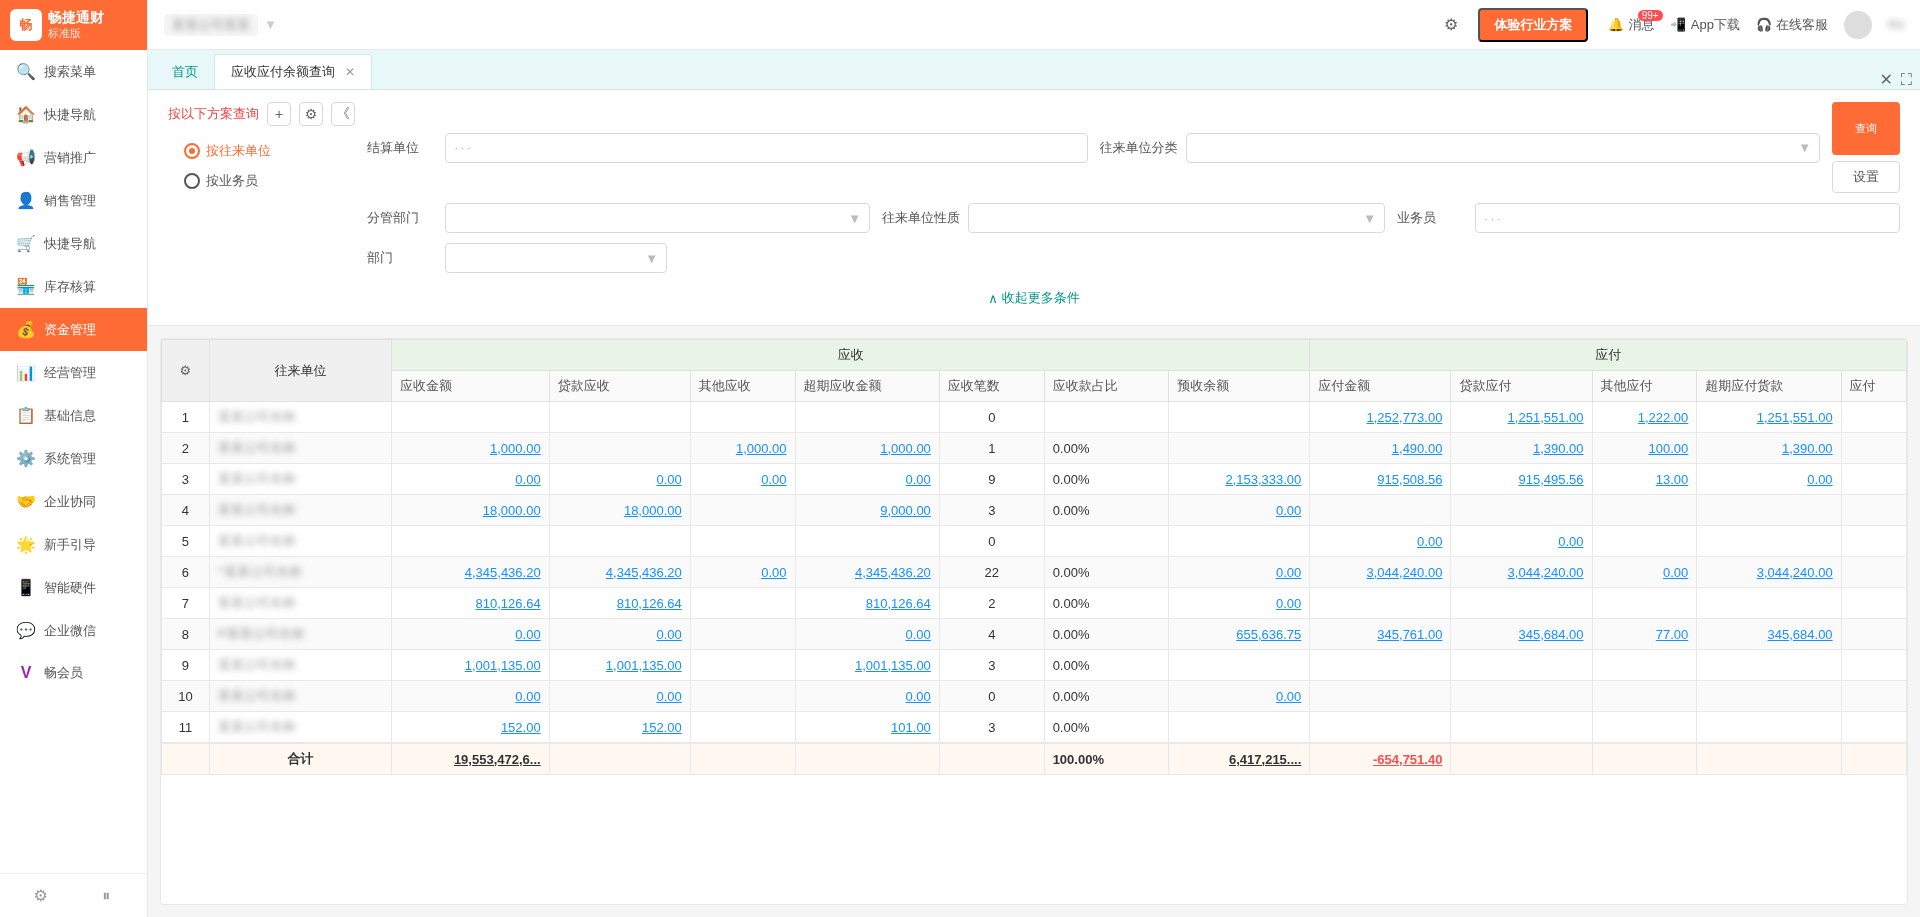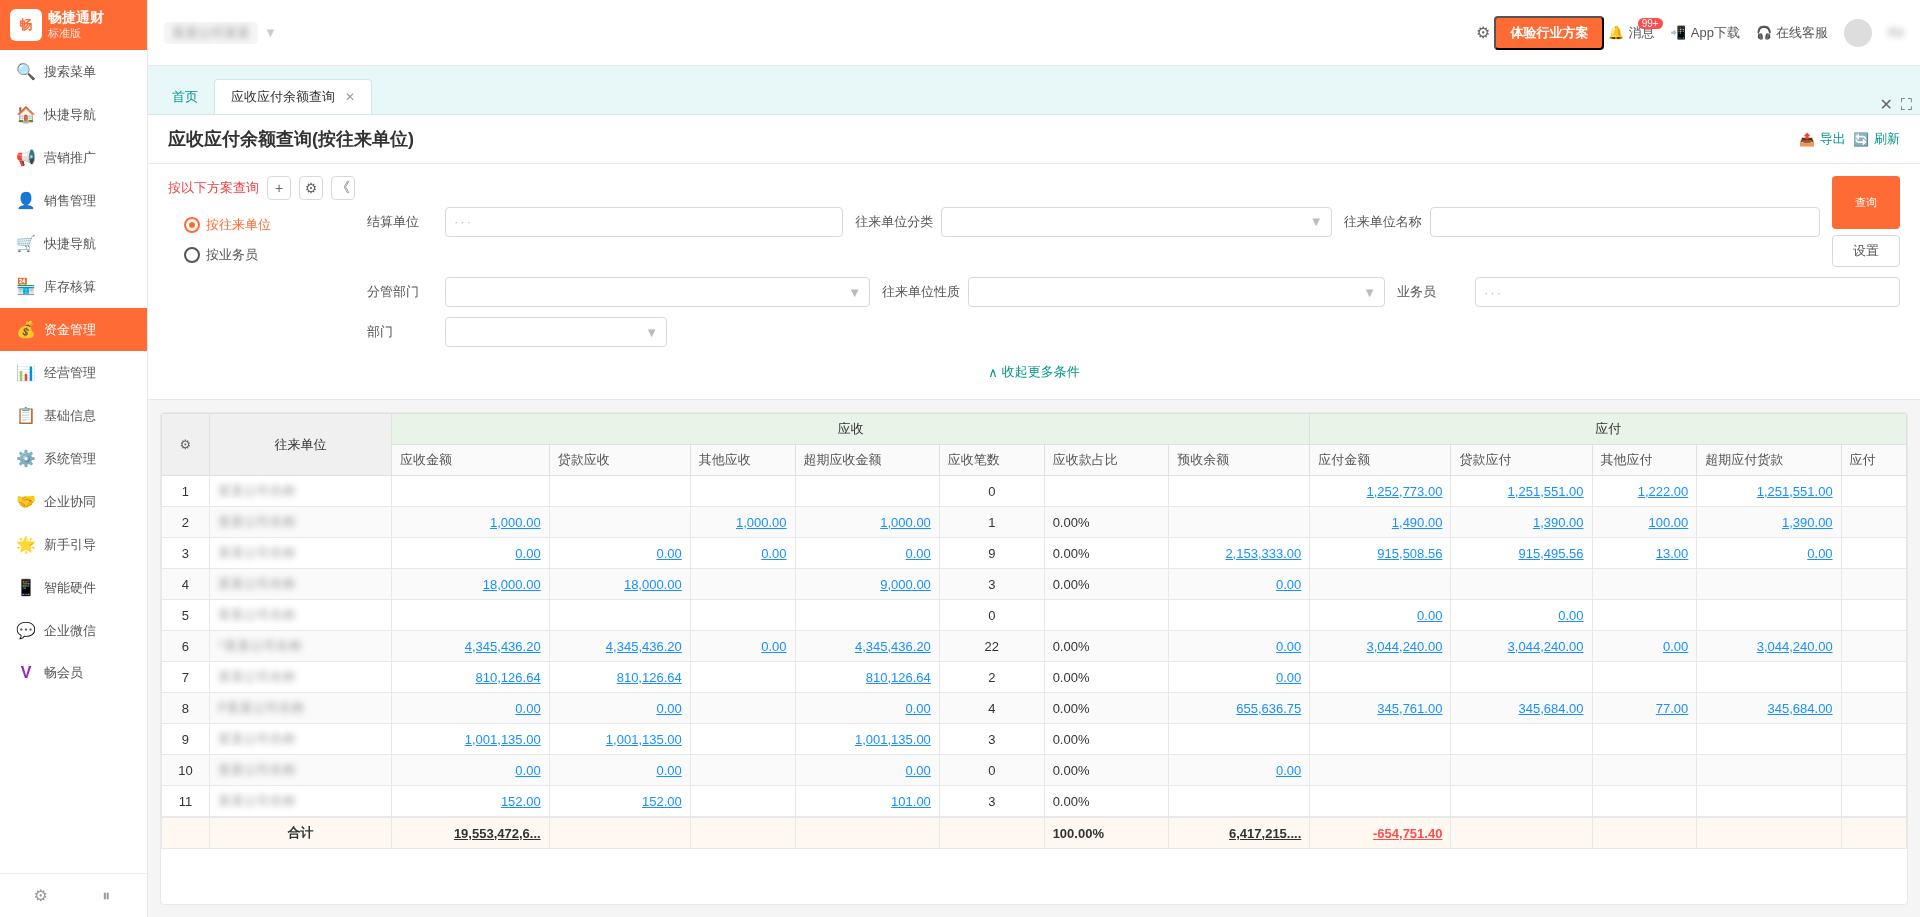--- a/index.html
+++ b/index.html
@@ -16,36 +16,36 @@
     .sidebar-item.active { background: #ff6b35; color: #fff; }
     .sidebar-item .icon { font-size: 16px; width: 20px; text-align: center; }
     .sidebar-item .label { font-size: 13px; }
     .sidebar-bottom { padding: 12px; display: flex; gap: 8px; border-top: 1px solid #f0f0f0; }
     .sidebar-bottom-btn { flex: 1; display: flex; align-items: center; justify-content: center; color: #999; cursor: pointer; font-size: 16px; }
 
     
     .main { flex: 1; display: flex; flex-direction: column; overflow: hidden; }
 
     
-    .topbar { height: 66px; background: #fff; display: flex; align-items: center; padding: 0 16px; border-bottom: 1px solid #e8e8e8; gap: 4px; flex-shrink: 0; }
+    .topbar { height: 50px; background: #fff; display: flex; align-items: center; padding: 0 16px; border-bottom: 1px solid #e8e8e8; gap: 20px; flex-shrink: 0; }
     .topbar-breadcrumb { display: flex; align-items: center; gap: 6px; color: #999; font-size: 12px; flex: 1; }
     .topbar-breadcrumb-text { background: #f5f5f5; padding: 2px 8px; border-radius: 4px; color: #999; }
     .topbar-chevron { color: #ccc; }
     .topbar-gear { color: #666; cursor: pointer; font-size: 16px; }
     .topbar-promo { background: #ff6b35; color: #fff; padding: 6px 14px; border-radius: 4px; cursor: pointer; font-size: 13px; font-weight: bold; }
     .topbar-right { display: flex; align-items: center; gap: 16px; margin-left: auto; }
     .topbar-notify { display: flex; align-items: center; gap: 4px; color: #555; cursor: pointer; position: relative; }
     .badge { background: #ff4d4f; color: #fff; border-radius: 10px; font-size: 10px; padding: 0 4px; min-width: 16px; text-align: center; position: absolute; top: -6px; right: -8px; }
     .topbar-app { display: flex; align-items: center; gap: 4px; color: #555; cursor: pointer; }
     .topbar-service { display: flex; align-items: center; gap: 4px; color: #555; cursor: pointer; }
     .topbar-avatar { width: 28px; height: 28px; background: #ddd; border-radius: 50%; cursor: pointer; }
     .topbar-username { color: #555; cursor: pointer; font-size: 13px; }
 
     
-    .tabbar { height: 49px; background: #e8f8f8; display: flex; align-items: flex-end; padding: 0 8px; border-bottom: 1px solid #d0e8e8; flex-shrink: 0; }
+    .tabbar { height: 40px; background: #e8f8f8; display: flex; align-items: flex-end; padding: 0 8px; border-bottom: 1px solid #d0e8e8; flex-shrink: 0; }
     .tab { padding: 8px 16px; cursor: pointer; color: #555; font-size: 13px; border-radius: 4px 4px 0 0; display: flex; align-items: center; gap: 6px; }
     .tab.active { background: #fff; color: #333; font-weight: 500; border: 1px solid #d0e8e8; border-bottom: none; }
     .tab-home { background: transparent; color: #009688; }
     .tab-close { color: #999; font-size: 12px; margin-left: 4px; }
     .tabbar-actions { margin-left: auto; display: flex; align-items: center; gap: 8px; }
     .tab-action-btn { color: #666; cursor: pointer; font-size: 16px; }
 
     
     .content { flex: 1; overflow: hidden; display: flex; flex-direction: column; background: #f5f5f5; }
     .page-header { background: #fff; padding: 12px 20px; display: flex; align-items: center; justify-content: space-between; border-bottom: 1px solid #e8e8e8; flex-shrink: 0; }
@@ -212,33 +212,20 @@
       <span class="tab-close">✕</span>
     </div>
     <div class="tabbar-actions">
       <span class="tab-action-btn">✕</span>
       <span class="tab-action-btn">⛶</span>
     </div>
   </div>
 
   <div class="content">
 
-    <div class="page-header">
-      <h2 class="page-title">应收应付余额查询(按往来单位)</h2>
-      <div class="page-actions">
-        <div class="page-action-btn">
-          <span>📤</span>
-          <span>导出</span>
-        </div>
-        <div class="page-action-btn">
-          <span>🔄</span>
-          <span>刷新</span>
-        </div>
-      </div>
-    </div>
 
     <div class="query-area">
       <div style="display:flex; gap:12px;">
 
         <div style="display:flex; flex-direction:column; min-width:130px;">
           <div class="query-toolbar">
             <span class="query-label">按以下方案查询</span>
             <span class="query-toolbar-btn">+</span>
             <span class="query-toolbar-btn">⚙</span>
             <span class="query-toolbar-btn">《</span>
@@ -266,26 +253,20 @@
                 <span class="dots">···</span>
               </div>
             </div>
             <div class="query-field">
               <span class="query-field-label">往来单位分类</span>
               <div class="query-field-input">
                 <span></span>
                 <span class="chevron">▼</span>
               </div>
             </div>
-            <div class="query-field">
-              <span class="query-field-label">往来单位名称</span>
-              <div class="query-field-input">
-                <span></span>
-              </div>
-            </div>
             <div class="query-buttons">
               <button class="btn-primary">查询</button>
               <button class="btn-secondary">设置</button>
             </div>
           </div>
 
           <div class="query-row">
             <div class="query-field">
               <span class="query-field-label">分管部门</span>
               <div class="query-field-input">

